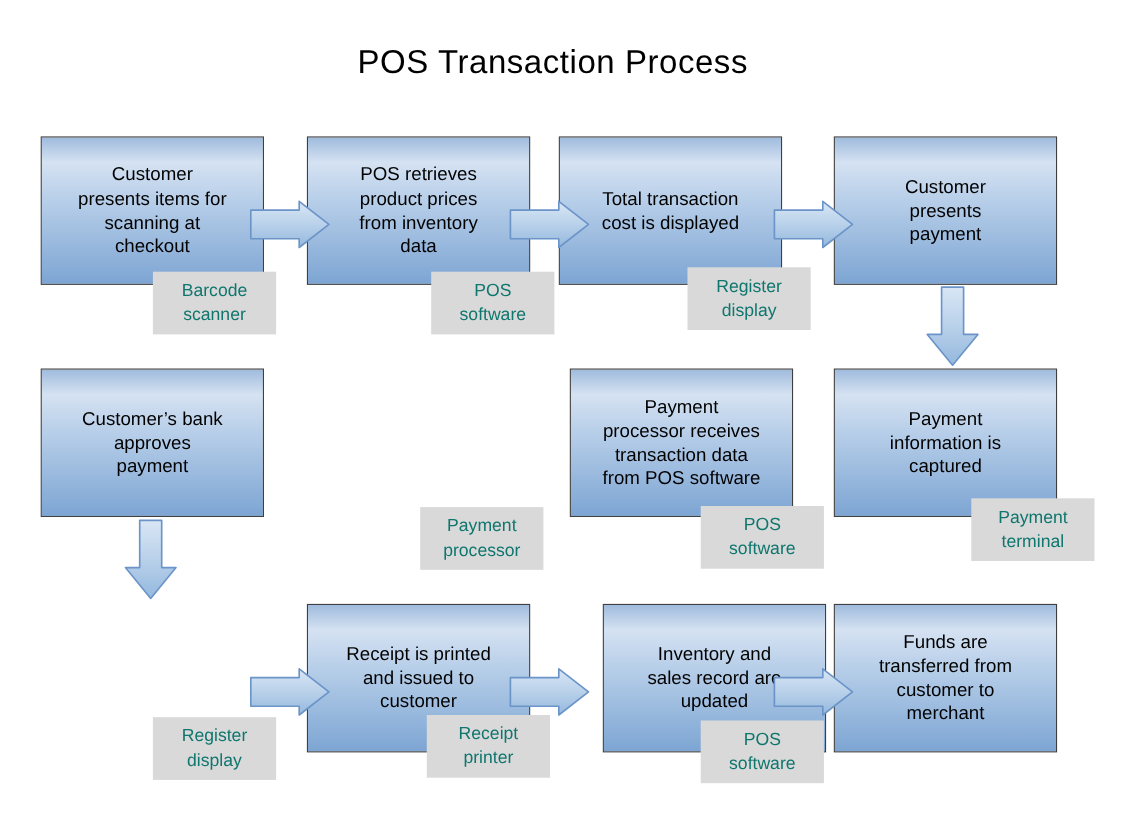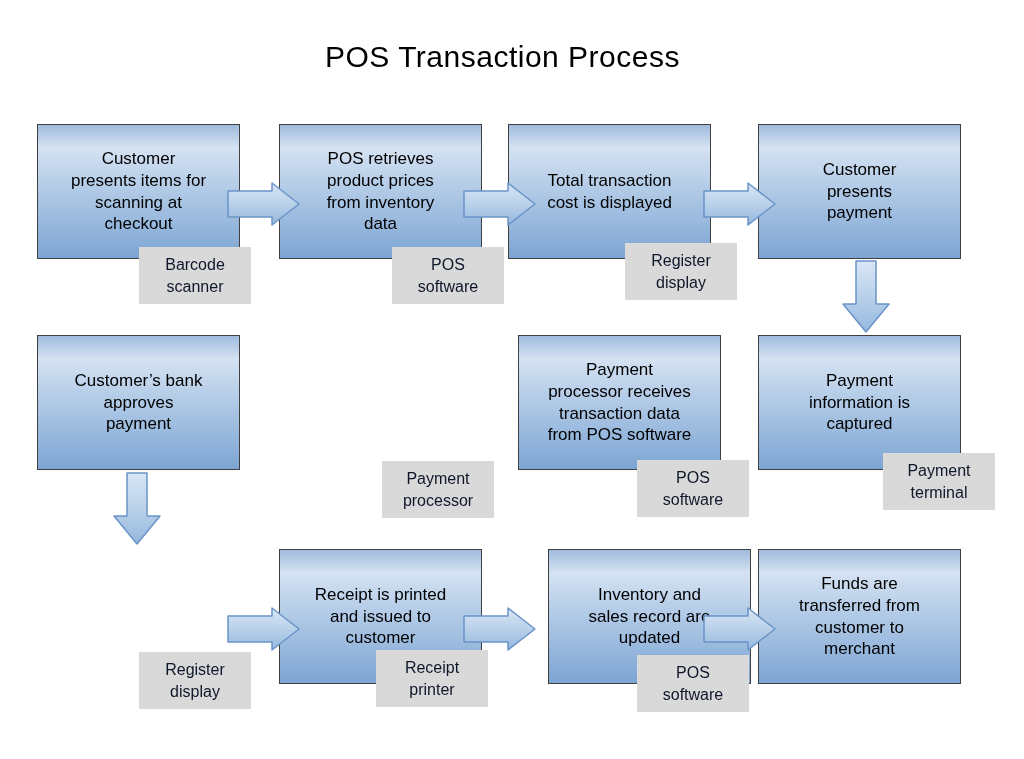--- a/index.html
+++ b/index.html
@@ -52,21 +52,21 @@
     width: 112px;
     height: 57px;
     background: #d9d9d9;
     display: flex;
     align-items: center;
     justify-content: center;
     white-space: pre-line;
     text-align: center;
     font-size: 16px;
     line-height: 1.32;
-    color: #0f172a;
+    color: #0f766e;
     z-index: 3;
   }
   svg.arrow {
     position: absolute;
     z-index: 2;
     overflow: visible;
   }
   svg.arrow polygon {
     fill: url(#arrowGrad);
     stroke: #6b94c8;
@@ -154,21 +154,21 @@
   <div class="tag" style="left:625px;top:243px;">Register
 display</div>
   <div class="tag" style="left:382px;top:461px;">Payment
 processor</div>
   <div class="tag" style="left:637px;top:460px;">POS
 software</div>
   <div class="tag" style="left:883px;top:453px;">Payment
 terminal</div>
   <div class="tag" style="left:139px;top:652px;">Register
 display</div>
-  <div class="tag" style="left:376px;top:650px;">Receipt
+  <div class="tag" style="left:388px;top:650px;">Receipt
 printer</div>
   <div class="tag" style="left:637px;top:655px;">POS
 software</div>
 
   <svg class="arrow" style="left:227px;top:182px;" width="74" height="44" viewBox="0 0 74 44">
     <polygon points="1,9 45,9 45,1 72,22 45,43 45,35 1,35"></polygon>
   </svg>
   <svg class="arrow" style="left:463px;top:182px;" width="74" height="44" viewBox="0 0 74 44">
     <polygon points="1,9 45,9 45,1 72,22 45,43 45,35 1,35"></polygon>
   </svg>

